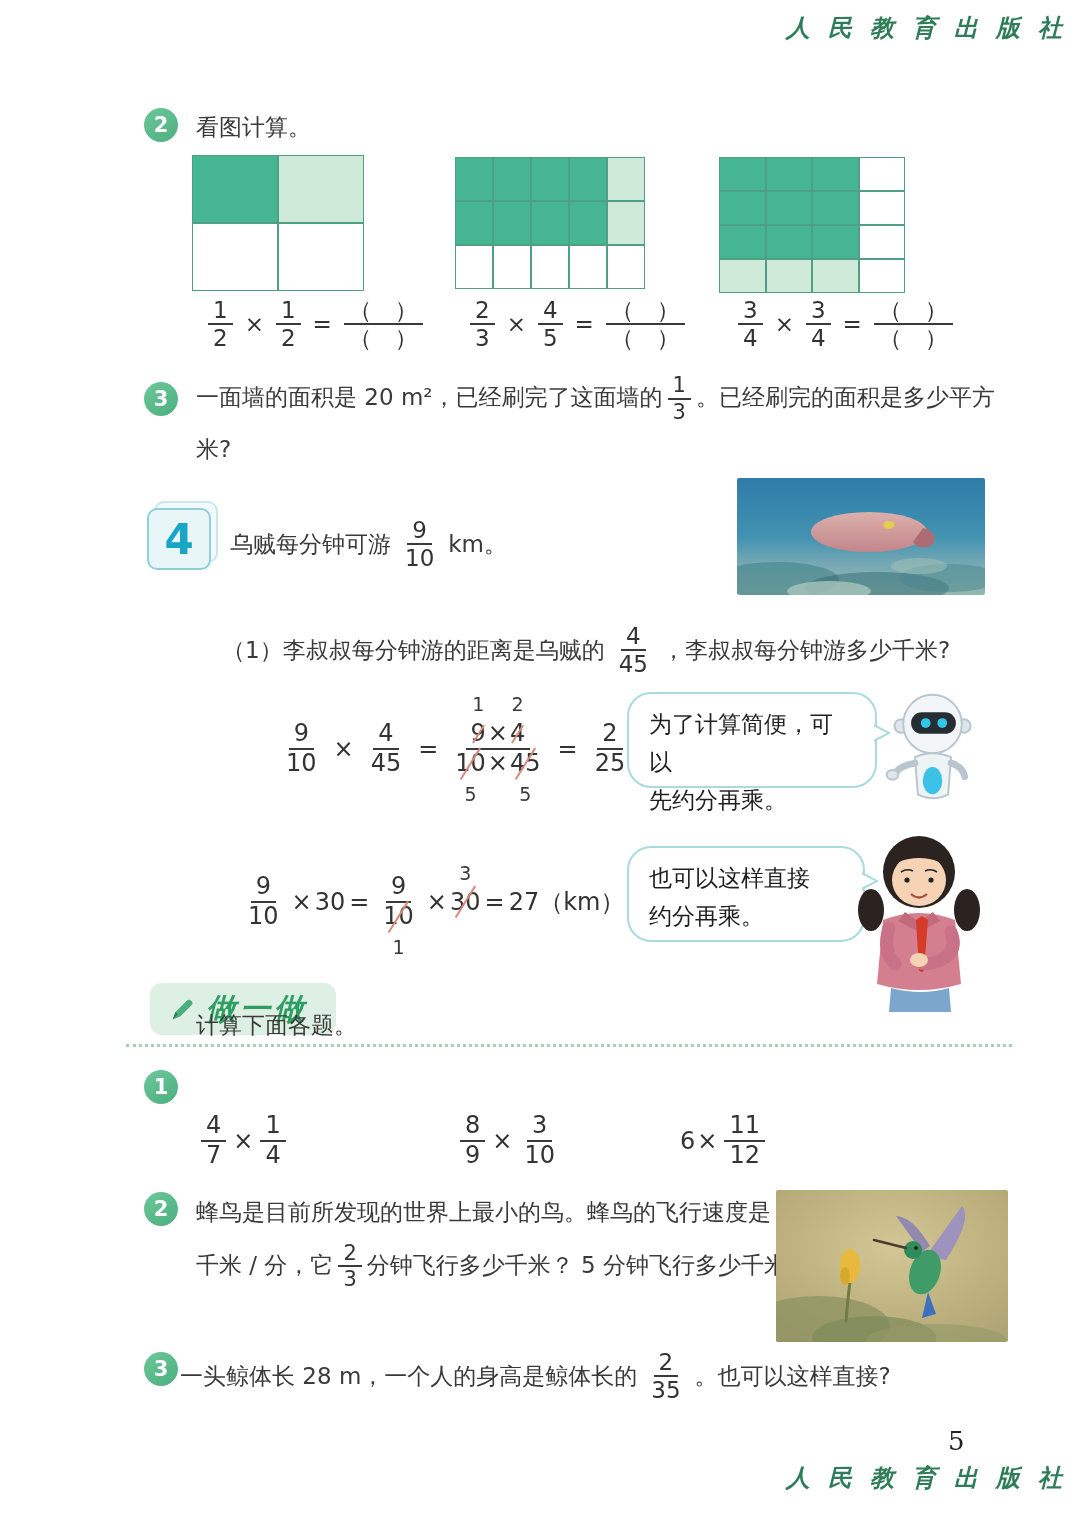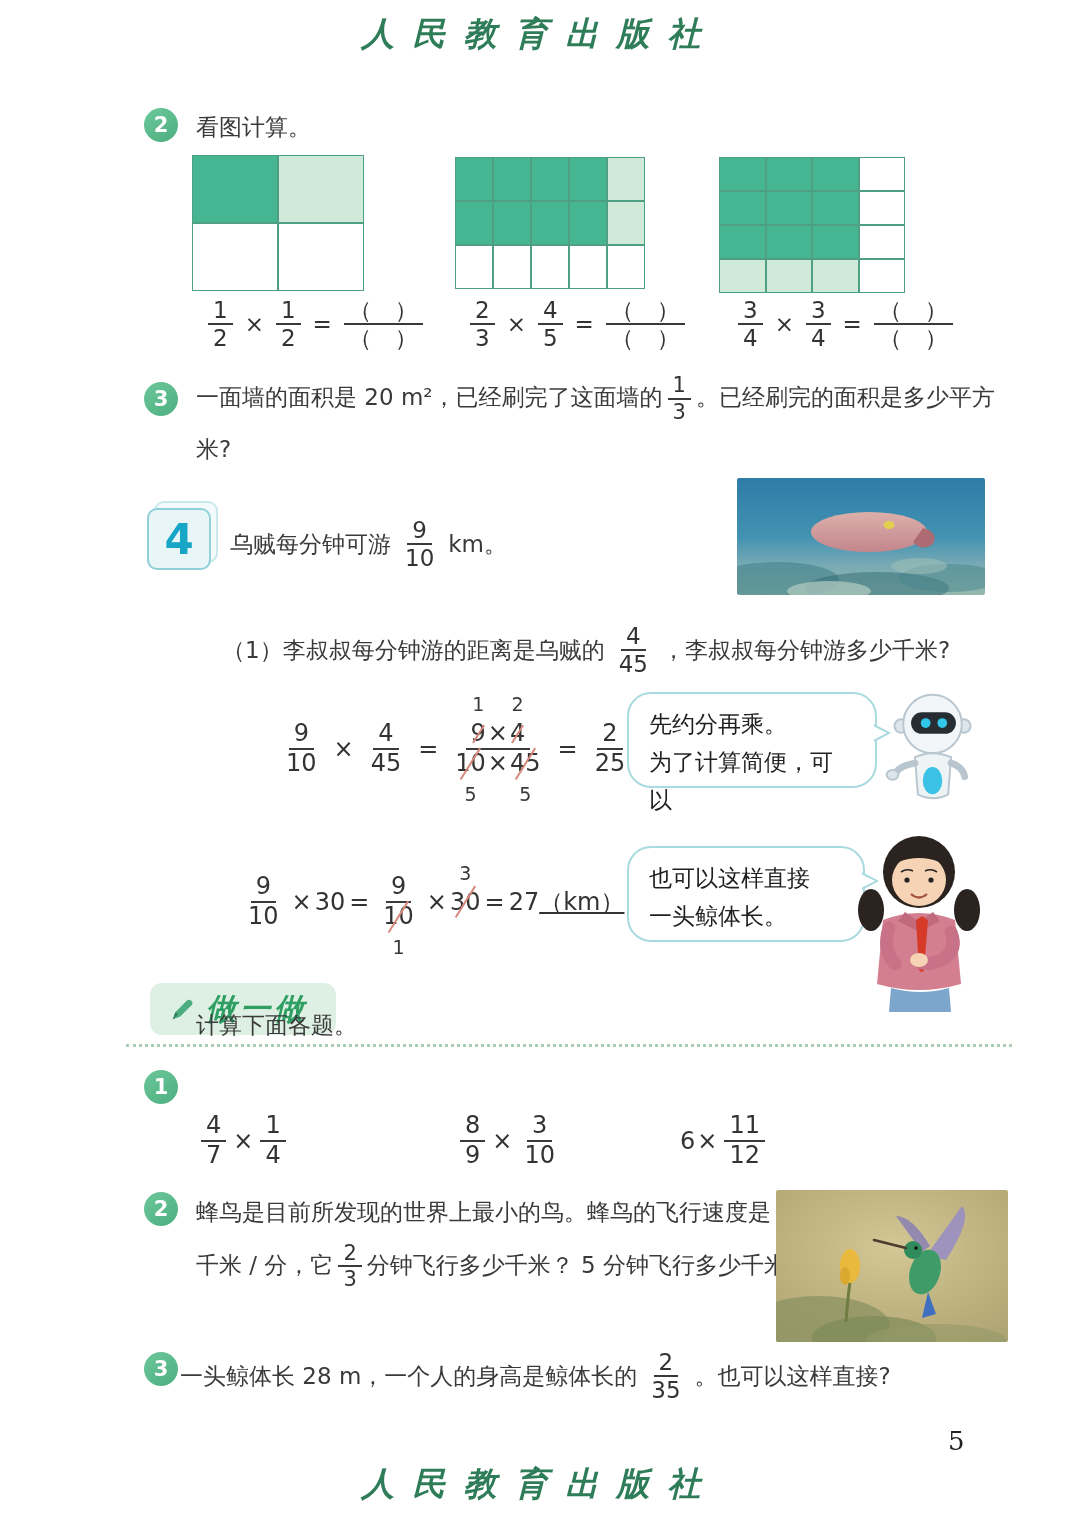--- a/index.html
+++ b/index.html
@@ -1,20 +1,20 @@
 <!DOCTYPE html>
 <html><head>
 <meta charset="utf-8">
 <style>
   html,body{margin:0;padding:0;background:#ffffff;}
   .page{position:relative;width:1080px;height:1526px;background:#ffffff;overflow:hidden;
         font-family:"DejaVu Sans",sans-serif;color:#3a3a3a;}
-  .calligraphy{position:absolute;width:100%;text-align:center;
+  .calligraphy{position:absolute;width:100%;text-align:right;
         font-family:"DejaVu Serif",serif;font-style:italic;font-weight:bold;
-        color:#2e7d58;font-size:33px;letter-spacing:18px;}
+        color:#2e7d58;font-size:24px;letter-spacing:18px;}
   .num-badge{position:absolute;width:34px;height:34px;border-radius:50%;
         background:linear-gradient(145deg,#6cc79a,#4daf80);color:#fff;
         font-size:21px;font-weight:bold;display:flex;align-items:center;justify-content:center;}
   .ptext{position:absolute;font-size:23px;color:#3a3a3a;}
   .para{line-height:50px;}
   .flexline{display:flex;align-items:center;gap:4px;}
   .grid{position:absolute;display:grid;}
   .gcell{border:1px solid #4f9f84;box-sizing:border-box;}
   
   .frac{display:inline-flex;flex-direction:column;align-items:center;vertical-align:middle;
@@ -27,21 +27,21 @@
   .calc .frac{font-size:24px;}
   .mrow{display:flex;align-items:baseline;}
   .mop{margin:0 2px;}
   .tok{position:relative;display:inline-block;}
   .cancel::after{content:"";position:absolute;left:-3px;top:50%;width:calc(100% + 6px);height:2px;
         background:#d6897b;transform:translateY(-50%) rotate(-58deg);}
   .hint{position:absolute;left:50%;transform:translateX(-50%);font-style:normal;
         font-size:19px;color:#3a3a3a;}
   .hint.top{top:-26px;}
   .hint.bottom{bottom:-28px;}
-  .unit{margin-left:0;text-decoration:underline;}
+  .unit{margin-left:0;}
   
   .bubble{position:absolute;border:2px solid #a9dade;border-radius:24px;background:#fff;
         padding:12px 20px;font-family:"DejaVu Serif",serif;font-size:23px;line-height:1.65;
         color:#1f1f1f;box-sizing:border-box;}
   .tail-b{position:absolute;right:-16px;width:0;height:0;border-style:solid;
         border-width:9px 0 9px 17px;border-color:transparent transparent transparent #a9dade;}
   .tail-f{position:absolute;right:-12px;width:0;height:0;border-style:solid;
         border-width:7px 0 7px 14px;border-color:transparent transparent transparent #ffffff;}
   
   .card-badge{position:absolute;width:64px;height:62px;}
@@ -245,22 +245,22 @@
     </span>
     <span class="op">=</span>
     <span class="frac">
         <span class="fn">2</span>
         <span class="fd">25</span>
       </span>
     <span class="unit">（km）</span>
   </div>
 
   <div class="bubble" style="left:627px;top:692px;width:250px;height:96px;">
+    <div>为了计算简便，可以</div>
     <div>先约分再乘。</div>
-    <div>为了计算简便，可以</div>
     <span class="tail-b" style="top:30px;"></span>
     <span class="tail-f" style="top:32px;"></span>
   </div>
 
   <div style="position:absolute;left:872px;top:685px;">
     <svg width="122" height="122" viewBox="0 0 125 125">
       <circle cx="30" cy="42" r="7" fill="#dde6eb" stroke="#b9c6cf" stroke-width="2"></circle>
       <circle cx="94" cy="42" r="7" fill="#dde6eb" stroke="#b9c6cf" stroke-width="2"></circle>
       <circle cx="62" cy="40" r="30" fill="#f2f6f8" stroke="#b9c6cf" stroke-width="2"></circle>
       <rect x="40" y="28" width="46" height="22" rx="11" fill="#262d33"></rect>
@@ -289,21 +289,21 @@
     </span>
     <span class="op" style="margin:0 3px;">×</span>
     <span class="tok cancel"><i class="hint top">3</i><span>30</span></span>
     <span class="op" style="margin:0 4px;">=</span>
     <span>27</span>
     <span class="unit">（km）</span>
   </div>
 
   <div class="bubble" style="left:627px;top:846px;width:238px;height:96px;">
     <div>也可以这样直接</div>
-    <div>一头鲸体长。</div>
+    <div>约分再乘。</div>
     <span class="tail-b" style="top:24px;"></span>
     <span class="tail-f" style="top:26px;"></span>
   </div>
 
   <div style="position:absolute;left:843px;top:820px;">
     <svg width="155" height="192" viewBox="0 0 155 192">
       <ellipse cx="28" cy="90" rx="13" ry="21" fill="#2a2320"></ellipse>
       <ellipse cx="124" cy="90" rx="13" ry="21" fill="#2a2320"></ellipse>
       <circle cx="76" cy="52" r="36" fill="#2a2320"></circle>
       <ellipse cx="76" cy="60" rx="27" ry="26" fill="#f6d3b4"></ellipse>

